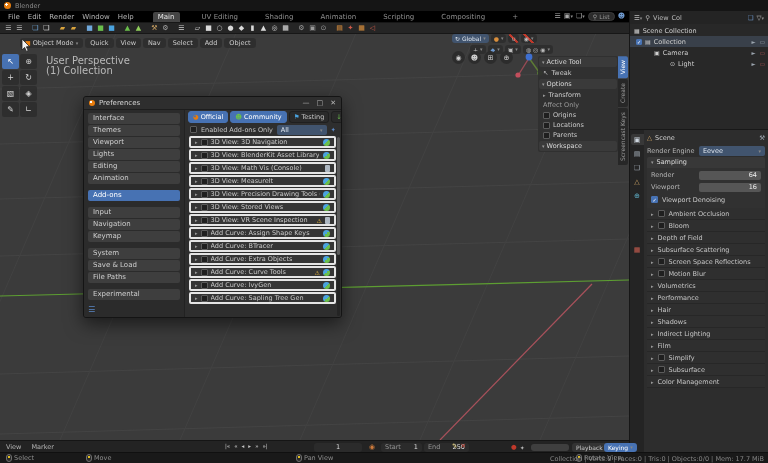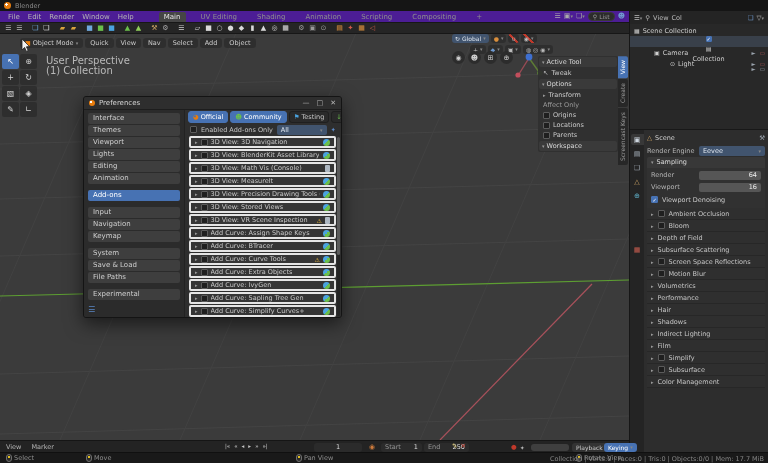--- a/index.html
+++ b/index.html
@@ -8,23 +8,23 @@
   .screen{position:absolute;inset:0;display:flex;flex-direction:column;background:#1d1d1d}
   
   .titlebar{height:11px;background:#151515;display:flex;align-items:center;gap:4px;padding:0 4px;flex:none}
   .blogo{width:7px;height:7px;border-radius:50%;background:radial-gradient(circle at 35% 35%,#fff 0 18%,#e87d0d 20% 100%);flex:none}
   .wintitle{font-size:6.5px;color:#8a8a8a}
   
   .main{flex:1;display:flex;min-height:0}
   .leftcol{width:629px;display:flex;flex-direction:column;min-width:0}
   .rightcol{width:139px;background:#2d2d2d;border-left:1px solid #161616;display:flex;flex-direction:column}
   
-  .menubar{height:11px;background:#4c1d95;display:flex;align-items:center;padding:0 4px;gap:1px;flex:none}
+  .menubar{height:11px;background:#000000;display:flex;align-items:center;padding:0 4px;gap:1px;flex:none}
   .menu{padding:0 4px;color:#b5b5b5;font-size:7px;border-radius:2px;line-height:10px}
-  .wstabs{display:flex;gap:10px;margin-left:20px}
+  .wstabs{display:flex;gap:17px;margin-left:14px}
   .wstab{padding:0 5px;font-size:7px;color:#8e8e8e;line-height:10px;border-radius:2px 2px 0 0}
   .wstab.on{background:#454545;color:#e8e8e8}
   .mb-right{margin-left:auto;display:flex;align-items:center;gap:3px}
   .mb-ic{font-size:7px;color:#aaa;line-height:9px}
   .mb-field{display:flex;align-items:center;gap:2px;background:#2b2b2b;border:1px solid #3a3a3a;border-radius:5px;padding:0 4px;height:9px;font-size:6px;color:#999}
   .carat{font-size:5px;color:#888}
   
   .qtoolbar{height:12px;background:#252525;border-top:1px solid #171717;border-bottom:1px solid #171717;display:flex;align-items:center;padding:0 3px;flex:none}
   .qtile{width:11px;height:10px;display:flex;align-items:center;justify-content:center;font-size:7px;border-radius:1px}
   .qtile.sp{margin-left:5px}
@@ -495,67 +495,58 @@
                       <span class="aname">Add Curve: BTracer</span>
                       <span class="aright">
 
                         <span class="comm"></span>
                       </span>
                     </div>
 
                     <div class="arow">
                       <span class="arrow">▸</span>
                       <span class="cb"></span>
+                      <span class="aname">Add Curve: Extra Objects</span>
+                      <span class="aright">
+
+                        <span class="comm"></span>
+                      </span>
+                    </div>
+
+                    <div class="arow">
+                      <span class="arrow">▸</span>
+                      <span class="cb"></span>
                       <span class="aname">Add Curve: Curve Tools</span>
                       <span class="aright">
                         <span class="warn">⚠</span>
 
                         <span class="comm"></span>
                       </span>
                     </div>
 
                     <div class="arow">
                       <span class="arrow">▸</span>
                       <span class="cb"></span>
-                      <span class="aname">Add Curve: Extra Objects</span>
-                      <span class="aright">
-
-                        <span class="comm"></span>
-                      </span>
-                    </div>
-
-                    <div class="arow">
-                      <span class="arrow">▸</span>
-                      <span class="cb"></span>
                       <span class="aname">Add Curve: IvyGen</span>
                       <span class="aright">
 
                         <span class="comm"></span>
                       </span>
                     </div>
 
                     <div class="arow">
                       <span class="arrow">▸</span>
                       <span class="cb"></span>
                       <span class="aname">Add Curve: Sapling Tree Gen</span>
                       <span class="aright">
 
                         <span class="comm"></span>
                       </span>
                     </div>
 
-                    <div class="arow">
-                      <span class="arrow">▸</span>
-                      <span class="cb"></span>
-                      <span class="aname">Add Curve: Simplify Curves+</span>
-                      <span class="aright">
-
-                        <span class="comm"></span>
-                      </span>
-                    </div>
 
                   </div>
                 <div class="scroll">
                     <span class="thumb"></span>
                   </div>
               </div>
             </div>
           </div>
         </div>
       </div>
@@ -618,21 +609,21 @@
         </div>
         <div class="otree">
 
             <div class="orow" style="padding-left: 4px;">
 
               <span class="oicon">▦</span>
               <span class="olabel">Scene Collection</span>
 
             </div>
 
-            <div class="orow sel" style="padding-left: 22px; flex-direction: column;">
+            <div class="orow sel" style="padding-left: 6px;">
               <span class="cb on" style="width:6px;height:6px">✓</span>
               <span class="oicon">▤</span>
               <span class="olabel">Collection</span>
               <span class="oright">
                 <span>►</span>
                 <span style="color: rgb(154, 163, 173);">▭</span>
               </span>
             </div>
 
             <div class="orow" style="padding-left: 24px;">

